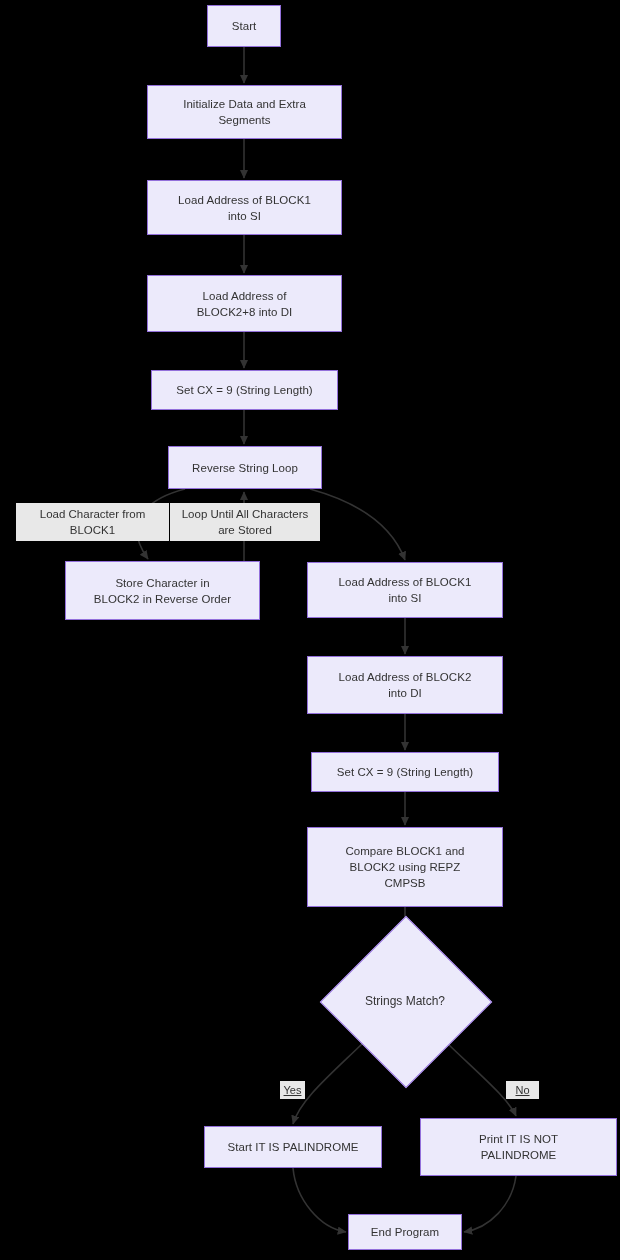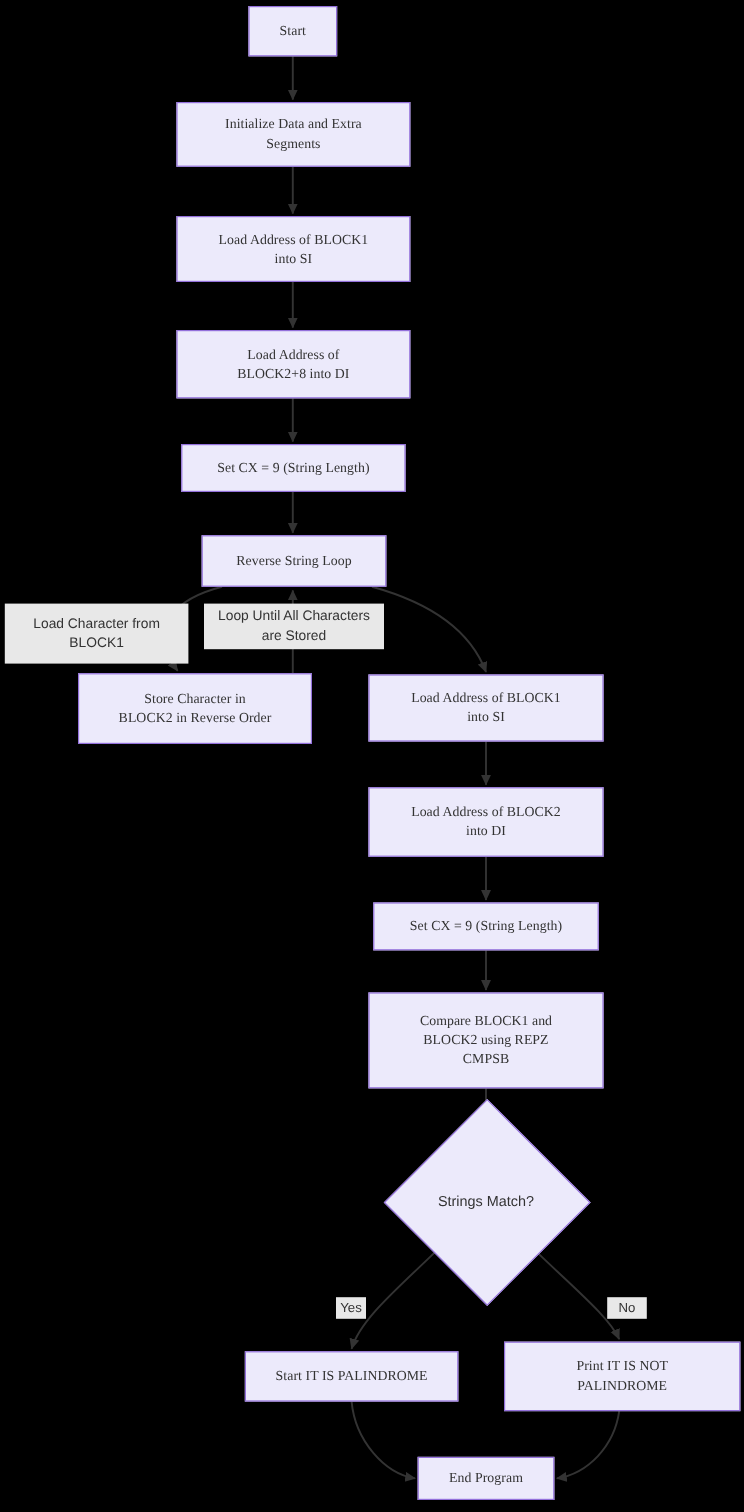--- a/index.html
+++ b/index.html
@@ -34,21 +34,20 @@
     color: #333333;
     font-size: 11.5px;
     line-height: 16px;
     letter-spacing: 0.05px;
     padding: 2px 6px;
     z-index: 2;
   }
   .node-text {
     display: block;
     white-space: pre-line;
-    font-family: Liberation Serif, serif;
   }
   .decision {
     position: absolute;
     box-sizing: border-box;
     z-index: 2;
   }
   .decision .diamond-shape {
     position: absolute;
     left: 0; top: 0;
     width: 100%;
@@ -82,20 +81,21 @@
     font-size: 11.5px;
     line-height: 16px;
     padding: 2px 5px;
     white-space: pre-line;
     z-index: 3;
   }
   .edge-label.small {
     font-size: 11px;
     padding: 1px 3px;
     line-height: 14px;
+    text-decoration: underline;
   }
 </style>
 </head>
 <body>
 
 <div id="canvas">
 
   <svg id="edge-layer" viewBox="0 0 620 1260" xmlns="http://www.w3.org/2000/svg">
     <defs>
       <marker id="arrowhead" markerWidth="7" markerHeight="7" refX="5.2" refY="2.6" orient="auto" markerUnits="strokeWidth">
@@ -173,21 +173,21 @@
       </div>
       <div class="node" style="left: 420px; top: 1118px; width: 197px; height: 58px;">
         <span class="node-text">Print IT IS NOT
 PALINDROME</span>
       </div>
       <div class="node" style="left: 348px; top: 1214px; width: 114px; height: 36px;">
         <span class="node-text">End Program</span>
       </div>
     </div>
   <div id="labels-group">
-      <div class="edge-label" style="left: 4px; top: 503px; width: 153px; height: 50px;">Load Character from
+      <div class="edge-label" style="left: 16px; top: 503px; width: 153px; height: 38px;">Load Character from
 BLOCK1</div>
       <div class="edge-label" style="left: 170px; top: 503px; width: 150px; height: 38px;">Loop Until All Characters
 are Stored</div>
       <div class="edge-label small" style="left: 280px; top: 1081px; width: 25px; height: 18px;">Yes</div>
       <div class="edge-label small" style="left: 506px; top: 1081px; width: 33px; height: 18px;">No</div>
     </div>
 
 </div>
 
 </body></html>

